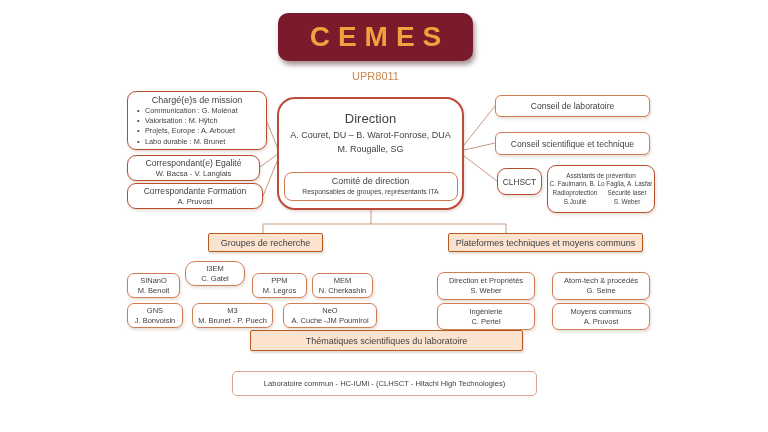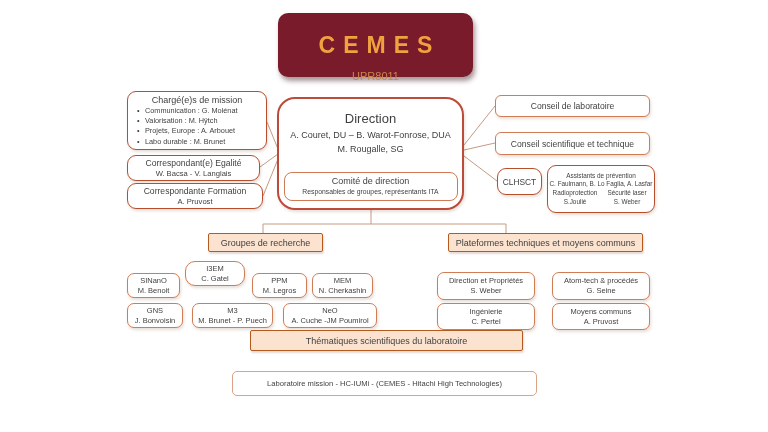--- a/index.html
+++ b/index.html
@@ -12,22 +12,22 @@
   .box {
     position:absolute; box-sizing:border-box; background:#ffffff;
     border:1.3px solid #cf7d55; border-radius:7px; z-index:2;
     display:flex; flex-direction:column; align-items:center; justify-content:center;
     text-align:center; box-shadow:1px 2px 3px rgba(120,70,40,0.18);
   }
   .strong-border { border:1.6px solid #b94e2d; border-radius:9px; }
 
   
   .cemes {
-    left:278px; top:13px; width:195px; height:64px; background:#7a1b2c;
-    border:none; border-radius:10px; color:#f0a23f; font-size:23px; font-weight:bold;
+    left:278px; top:13px; width:195px; height:48px; background:#7a1b2c;
+    border:none; border-radius:10px; color:#f0a23f; font-size:28px; font-weight:bold;
     letter-spacing:8px; padding-left:8px; box-shadow:2px 4px 5px rgba(60,20,25,0.45);
   }
   .upr { left:278px; top:70px; width:195px; text-align:center; color:#c9854e;
     font-size:11px; z-index:2; }
 
   
   .mission { left:127px; top:91px; width:140px; height:59px; padding:3px 4px 2px 4px;
     justify-content:flex-start; }
   .mission .ttl { font-size:9px; margin-bottom:1px; }
   .mission ul { margin:0; padding:0 0 0 13px; list-style:none; text-align:left;
@@ -216,16 +216,16 @@
   </div>
   <div class="box sm p-moyens">
     <div>Moyens communs</div>
     <div>A. Pruvost</div>
   </div>
 
   <div class="box hdr themes">
     <span>Thématiques scientifiques du laboratoire</span>
   </div>
   <div class="box footer">
-    <span>Laboratoire mission  - HC-IUMi - (CEMES  -  Hitachi High Technologies)</span>
+    <span>Laboratoire commun  - HC-IUMi - (CLHSCT  -  Hitachi High Technologies)</span>
   </div>
 
 </div>
 
 </body></html>

